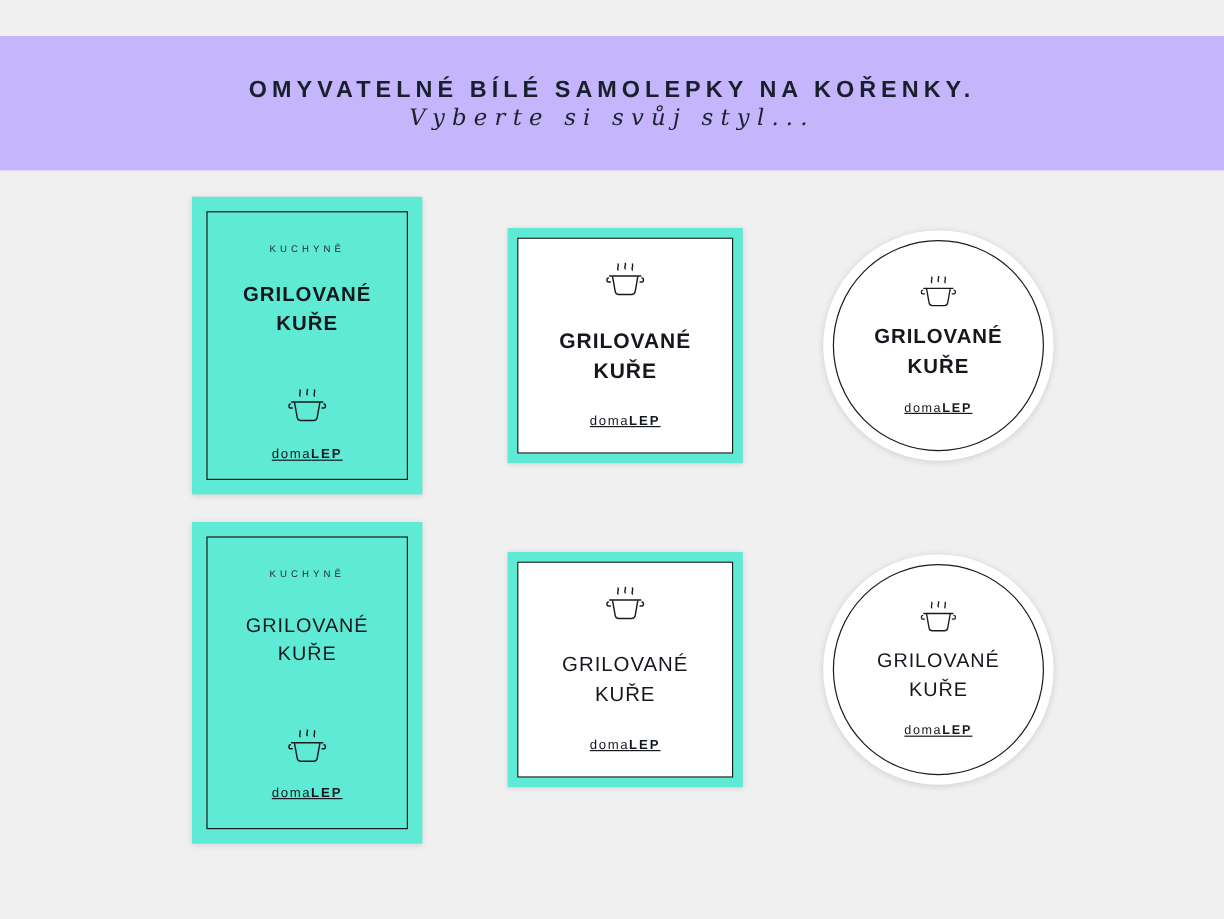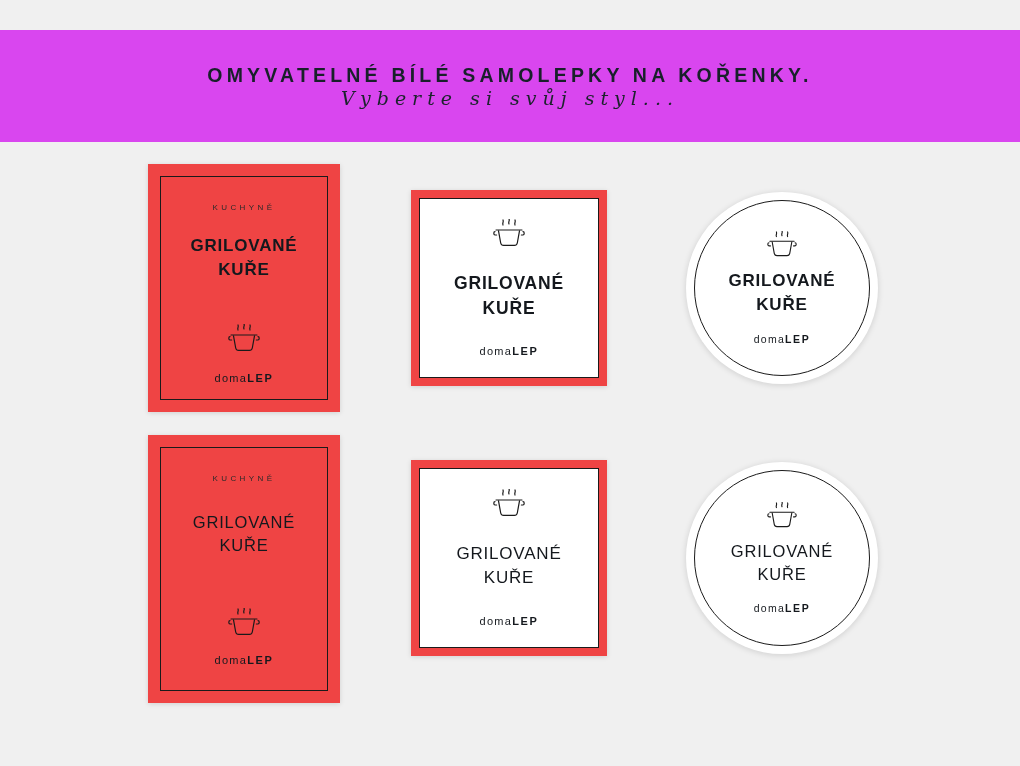--- a/index.html
+++ b/index.html
@@ -15,21 +15,21 @@
     position: relative;
   }
 
   
   .banner {
     position: absolute;
     left: 0;
     top: 30px;
     width: 1020px;
     height: 112px;
-    background: #d946ef;
+    background: #c4b5fd;
     display: flex;
     flex-direction: column;
     align-items: center;
     justify-content: center;
     box-sizing: border-box;
   }
   .banner-title {
     font-size: 19.5px;
     font-weight: bold;
     letter-spacing: 4.2px;
@@ -51,22 +51,23 @@
   .stage {
     position: absolute;
     left: 0;
     top: 142px;
     width: 1020px;
     height: 624px;
   }
 
   .card {
     position: absolute;
-    background: #ef4444;
+    background: #5eead4;
     box-sizing: border-box;
+    margin-left: 12px;
   }
   .card.shadowed {
     box-shadow: 0 1px 5px rgba(0,0,0,0.13);
   }
 
   
   .rect-label {
     position: absolute;
     box-sizing: border-box;
     border: 1.5px solid #1a1a1a;
@@ -96,20 +97,21 @@
   }
   .light-name {
     font-weight: normal;
     letter-spacing: 0.8px;
   }
 
   .brand {
     letter-spacing: 1.3px;
     color: #15191e;
     font-size: 11px;
+    text-decoration: underline;
   }
   .brand b { letter-spacing: 1.6px; }
 
   .pot {
     display: block;
   }
 
   
   .square-label {
     position: absolute;

